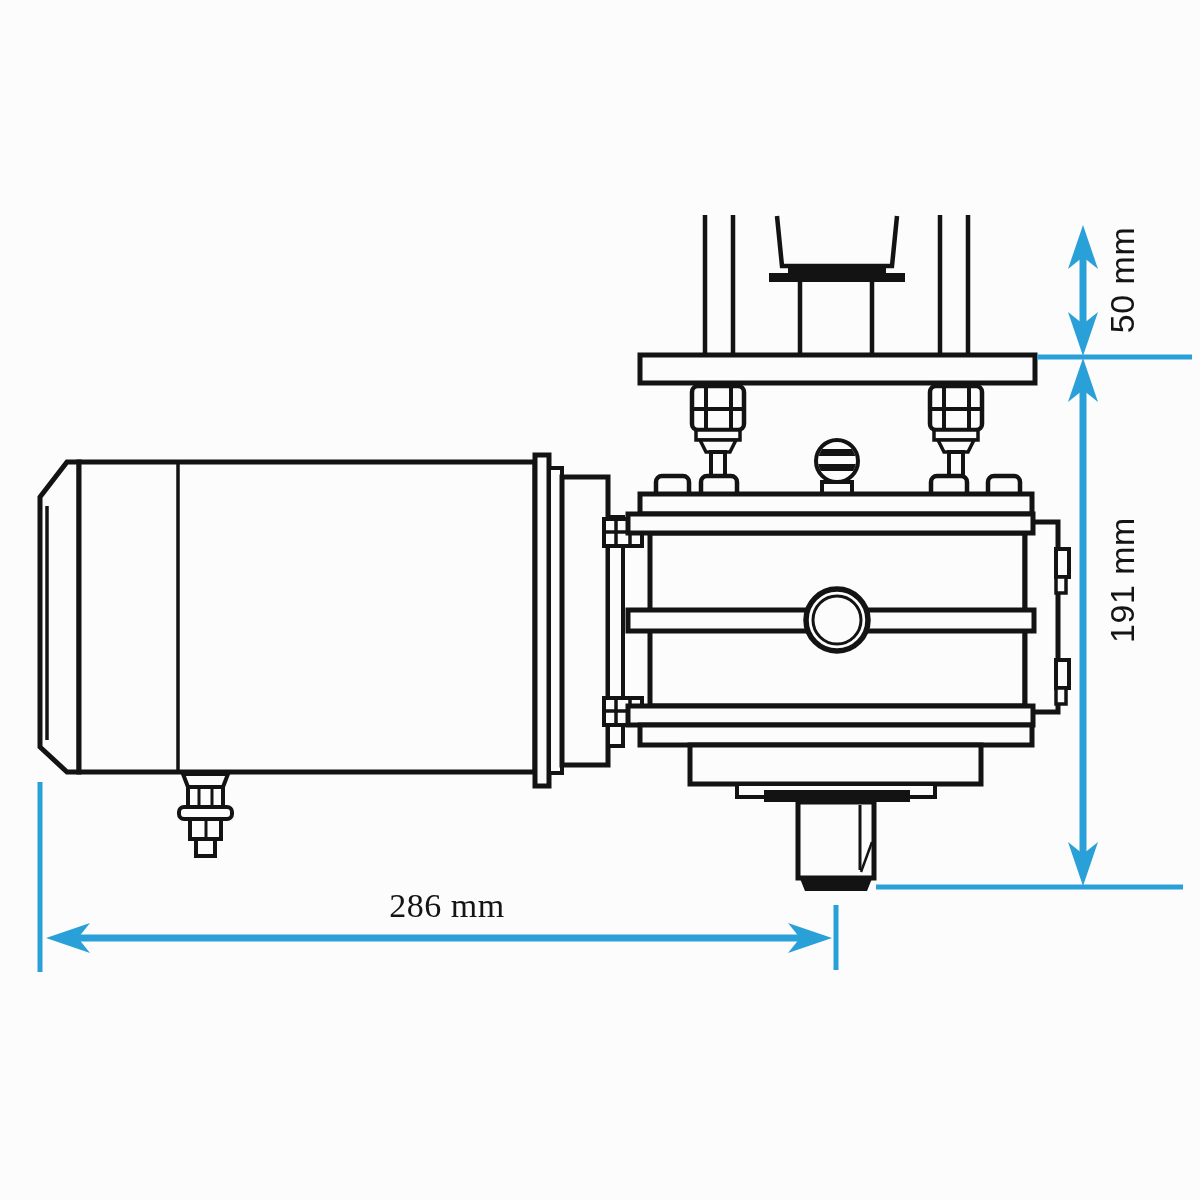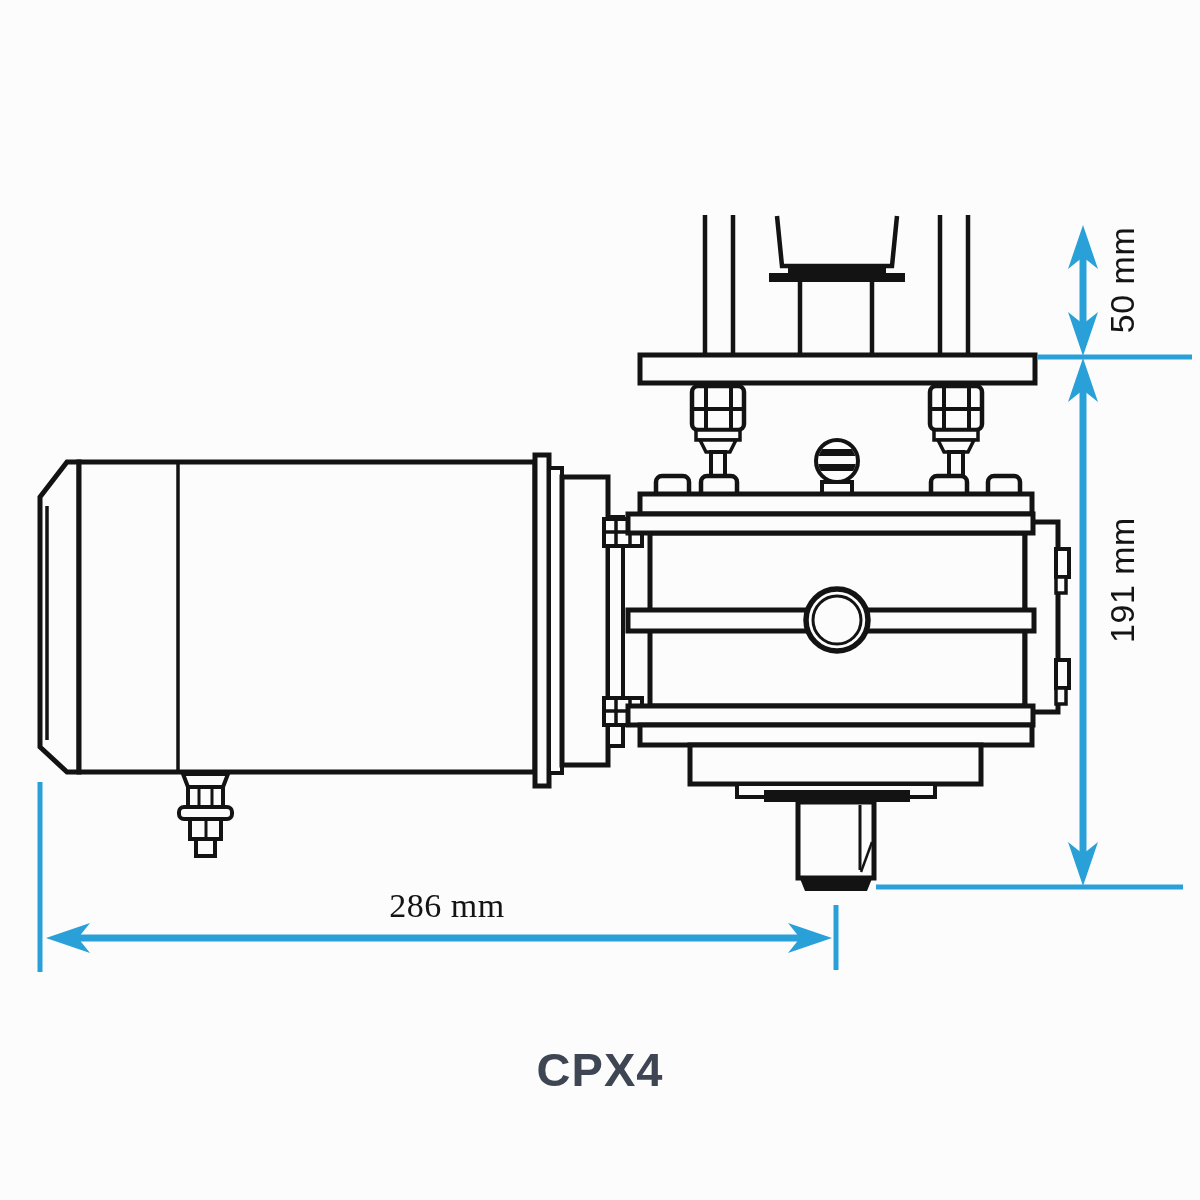--- a/index.html
+++ b/index.html
@@ -172,16 +172,15 @@
     </g>
   </svg>
 
   <div class="dim-label vertical" style="left:1122px;top:280px;">50 mm</div>
 
   <div class="dim-label vertical" style="left:1122px;top:580px;">191 mm</div>
 
   <div class="dim-label" style="left:447px;top:906px;font-family:Liberation Serif, serif;">286 mm</div>
 
   <div id="caption">
-    <span class="model">CPX4</span>
   </div>
 
 </div>
 
 </body></html>

